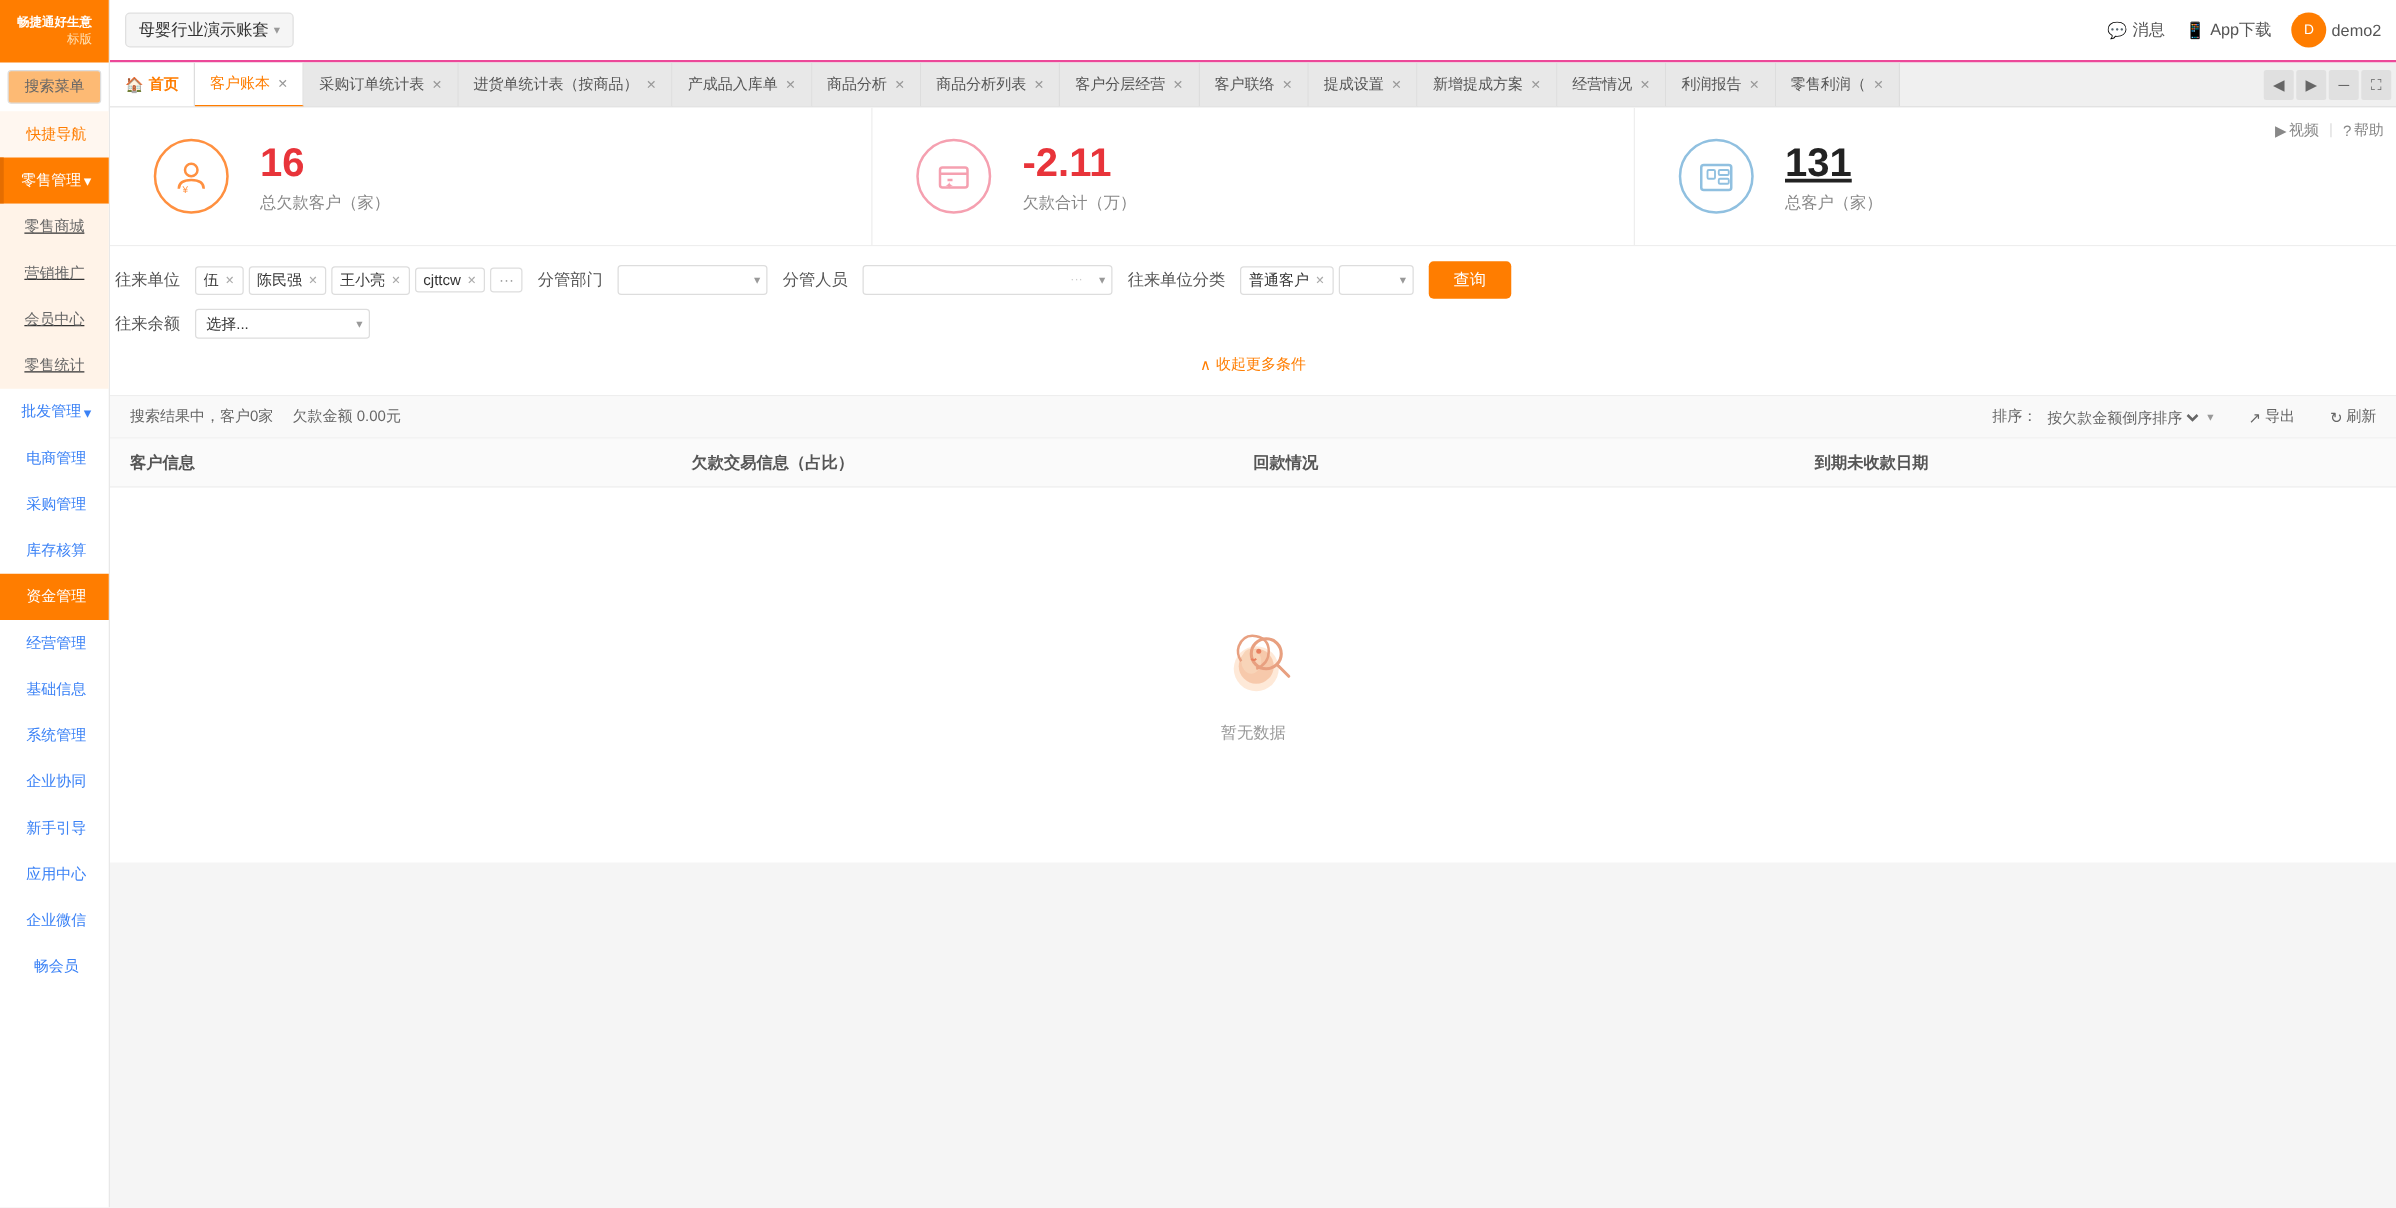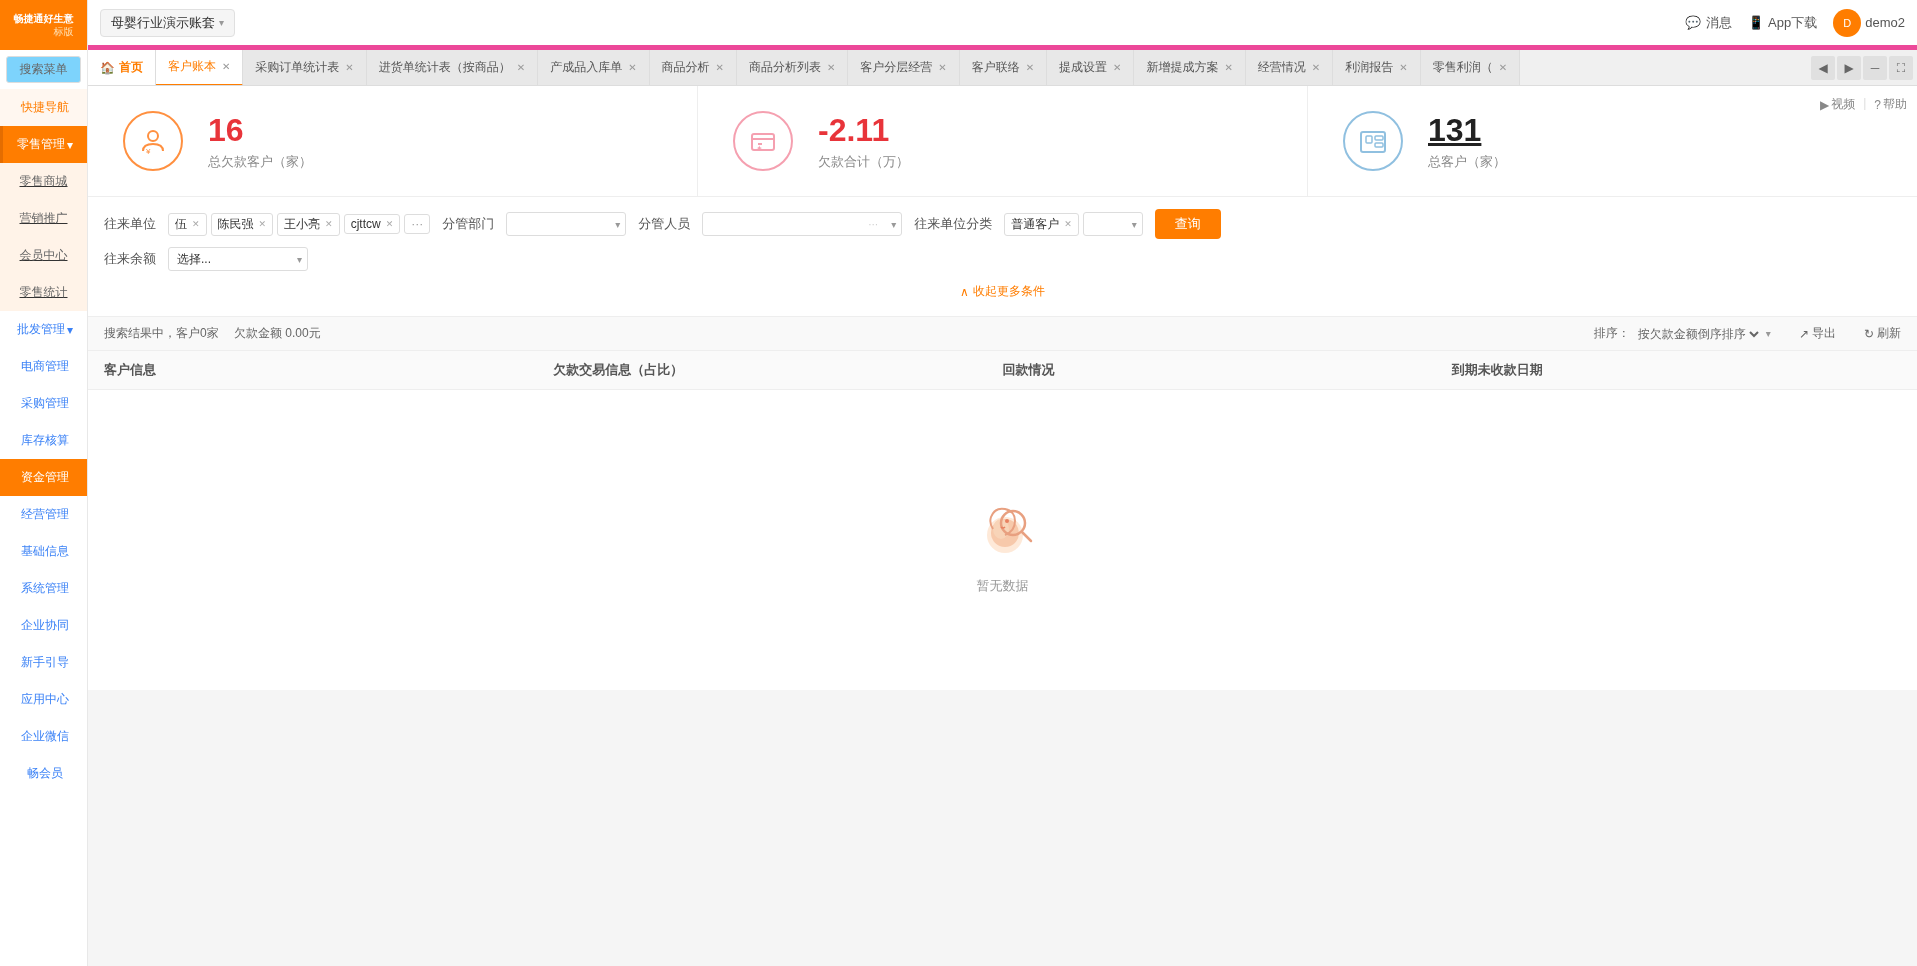--- a/index.html
+++ b/index.html
@@ -3,33 +3,33 @@
   <meta charset="utf-8">
   <style>
     * { box-sizing: border-box; margin: 0; padding: 0; }
     body { font-family: "Microsoft YaHei", Arial, sans-serif; font-size: 13px; background: #f5f5f5; color: #333; }
 
     
     .app-layout { display: flex; height: 100vh; overflow: hidden; }
     .sidebar { width: 88px; background: #fff; border-right: 1px solid #e8e8e8; display: flex; flex-direction: column; flex-shrink: 0; }
     .sidebar-logo { background: #ff7d00; height: 50px; display: flex; align-items: center; justify-content: center; color: #fff; font-size: 11px; text-align: right; padding: 4px; }
     .sidebar-logo-text { line-height: 1.3; }
-    .sidebar-search-btn { width: 100%; background: #7dd3fc; border: 1px solid #ddd; border-radius: 3px; padding: 4px 6px; font-size: 12px; color: #666; cursor: pointer; text-align: center; }
+    .sidebar-search-btn { width: 100%; background: #fdba74; border: 1px solid #ddd; border-radius: 3px; padding: 4px 6px; font-size: 12px; color: #666; cursor: pointer; text-align: center; }
     .sidebar-nav-item { padding: 10px 6px; text-align: center; font-size: 12px; color: #3b82f6; cursor: pointer; border-left: 3px solid transparent; }
     .sidebar-nav-item.active { background: #ff7d00; color: #fff; border-left-color: #e56d00; }
     .sidebar-nav-item.active-sub { background: #fff7f0; color: #ff7d00; }
     .sidebar-nav-item-with-arrow { display: flex; align-items: center; justify-content: center; gap: 2px; }
     .sidebar-sub { background: #fff3e8; text-decoration: underline; }
     .sidebar-sub .sidebar-nav-item { font-size: 12px; color: #666; border-left: none; }
 
     
     .main-area { flex: 1; display: flex; flex-direction: column; overflow: hidden; }
 
     
-    .top-bar { height: 50px; background: #fff; border-bottom: 5px solid #ec4899; display: flex; align-items: center; justify-content: space-between; padding: 0 12px; flex-shrink: 0; }
+    .top-bar { height: 50px; background: #fff; border-bottom: 2px solid #ec4899; display: flex; align-items: center; justify-content: space-between; padding: 0 12px; flex-shrink: 0; }
     .top-bar-left { display: flex; align-items: center; gap: 8px; }
     .workspace-select { display: flex; align-items: center; gap: 4px; font-size: 13px; color: #333; cursor: pointer; background: #f5f5f5; border: 1px solid #e0e0e0; border-radius: 4px; padding: 4px 10px; }
     .top-bar-right { display: flex; align-items: center; gap: 16px; font-size: 13px; color: #555; }
     .top-bar-right-item { display: flex; align-items: center; gap: 4px; cursor: pointer; }
     .user-avatar { width: 28px; height: 28px; border-radius: 50%; background: #ff7d00; display: flex; align-items: center; justify-content: center; color: #fff; font-size: 11px; }
 
     
     .tab-bar { height: 36px; background: #f0f0f0; display: flex; align-items: center; flex-shrink: 0; overflow: hidden; border-bottom: 1px solid #ddd; }
     .tab-item { height: 36px; display: flex; align-items: center; padding: 0 12px; font-size: 12px; color: #555; cursor: pointer; border-right: 1px solid #ddd; white-space: nowrap; background: #e8e8e8; gap: 4px; }
     .tab-item.active { background: #fff; color: #ff7d00; border-bottom: 2px solid #ff7d00; }
@@ -52,21 +52,21 @@
     .stat-icon-circle.pink { border-color: #f5a0b0; color: #f5a0b0; }
     .stat-icon-circle.blue { border-color: #90c0e0; color: #90c0e0; }
     .stat-values { }
     .stat-number { font-size: 32px; font-weight: bold; }
     .stat-number.red { color: #e8343a; }
     .stat-number.black { color: #222; }
     .stat-label { font-size: 13px; color: #888; margin-top: 4px; }
     .stat-card-help { position: absolute; top: 10px; right: 10px; display: flex; gap: 8px; font-size: 12px; color: #888; cursor: pointer; }
 
     
-    .filter-area { background: #fff; padding: 12px 16px; border-bottom: 1px solid #eee; }
+    .filter-area { background: #fff; padding: 12px 4px; border-bottom: 1px solid #eee; }
     .filter-row { display: flex; align-items: center; gap: 12px; margin-bottom: 8px; flex-wrap: wrap; }
     .filter-row:last-child { margin-bottom: 0; }
     .filter-label { font-size: 13px; color: #555; white-space: nowrap; }
     .filter-tags { display: flex; align-items: center; gap: 4px; flex-wrap: wrap; }
     .filter-tag { display: flex; align-items: center; gap: 3px; background: #fff; border: 1px solid #ddd; border-radius: 3px; padding: 2px 6px; font-size: 12px; color: #333; }
     .filter-more { color: #999; cursor: pointer; font-size: 12px; background: #fff; border: 1px solid #ddd; border-radius: 3px; padding: 2px 6px; }
     .filter-select { border: 1px solid #ddd; border-radius: 3px; padding: 4px 24px 4px 8px; font-size: 12px; color: #333; background: #fff; appearance: none; cursor: pointer; min-width: 120px; position: relative; }
     .filter-select-wrap { position: relative; display: flex; align-items: center; }
     .filter-select-wrap::after { content: "▾"; position: absolute; right: 6px; top: 50%; transform: translateY(-50%); color: #999; font-size: 10px; pointer-events: none; }
     .filter-collapse { display: flex; align-items: center; justify-content: center; cursor: pointer; color: #ff7d00; font-size: 12px; gap: 4px; }

